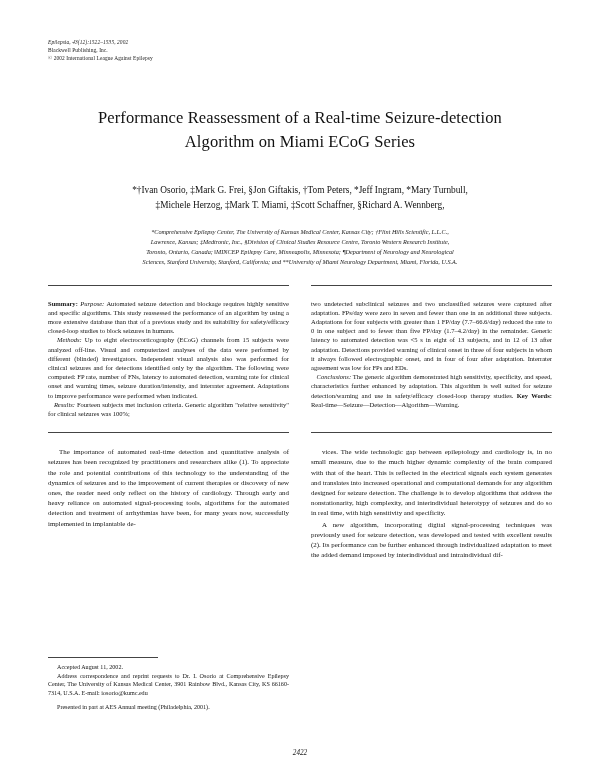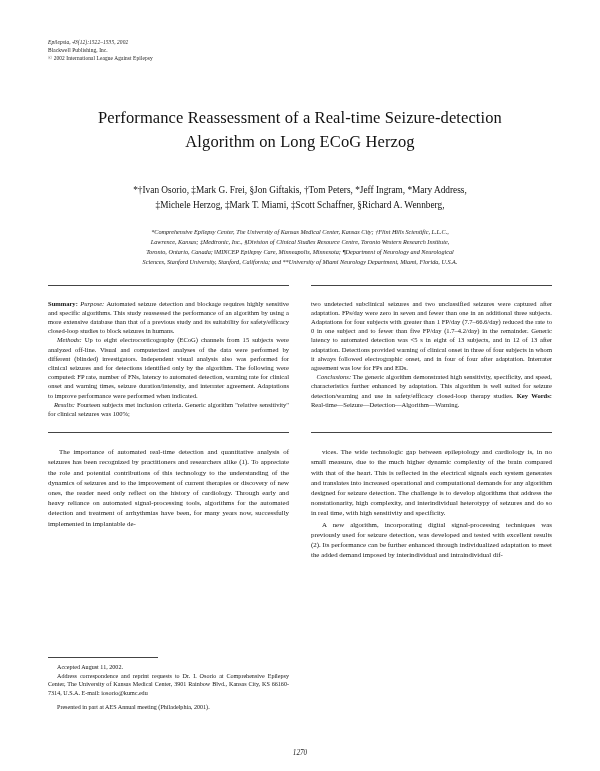--- a/index.html
+++ b/index.html
@@ -173,25 +173,25 @@
   <div class="inner">
 
     <div class="journal-head">
       <div class="line1">Epilepsia, 43(12):1522–1535, 2002</div>
       <div class="line2">Blackwell Publishing, Inc.</div>
       <div class="line3">© 2002 International League Against Epilepsy</div>
     </div>
 
     <div class="title">
       <div>Performance Reassessment of a Real-time Seizure-detection</div>
-      <div>Algorithm on Long ECoG Herzog</div>
+      <div>Algorithm on Miami ECoG Series</div>
     </div>
 
     <div class="authors">
-      <div>*†Ivan Osorio, ‡Mark G. Frei, §Jon Giftakis, †Tom Peters, *Jeff Ingram, *Mary Address,</div>
+      <div>*†Ivan Osorio, ‡Mark G. Frei, §Jon Giftakis, †Tom Peters, *Jeff Ingram, *Mary Turnbull,</div>
       <div>‡Michele Herzog, ‡Mark T. Miami, ‡Scott Schaffner, §Richard A. Wennberg,</div>
     </div>
 
     <div class="affil">
       <div>*Comprehensive Epilepsy Center, The University of Kansas Medical Center, Kansas City; †Flint Hills Scientific, L.L.C.,</div>
       <div>Lawrence, Kansas; ‡Medtronic, Inc., §Division of Clinical Studies Resource Centre, Toronto Western Research Institute,</div>
       <div>Toronto, Ontario, Canada; ‖MINCEP Epilepsy Care, Minneapolis, Minnesota; ¶Department of Neurology and Neurological</div>
       <div>Sciences, Stanford University, Stanford, California; and **University of Miami Neurology Department, Miami, Florida, U.S.A.</div>
     </div>
 
@@ -228,14 +228,14 @@
 
   <div class="foot-area">
     <div class="footnote-rule"></div>
     <div class="footnote">
       <p class="hang">Accepted August 11, 2002.</p>
       <p class="hang">Address correspondence and reprint requests to Dr. I. Osorio at Comprehensive Epilepsy Center, The University of Kansas Medical Center, 3901 Rainbow Blvd., Kansas City, KS 66160-7314, U.S.A. E-mail: iosorio@kumc.edu</p>
       <p class="gap">Presented in part at AES Annual meeting (Philadelphia, 2001).</p>
     </div>
   </div>
 
-  <div class="pageno">1270</div>
+  <div class="pageno">2422</div>
 </div>
 
 </body></html>

